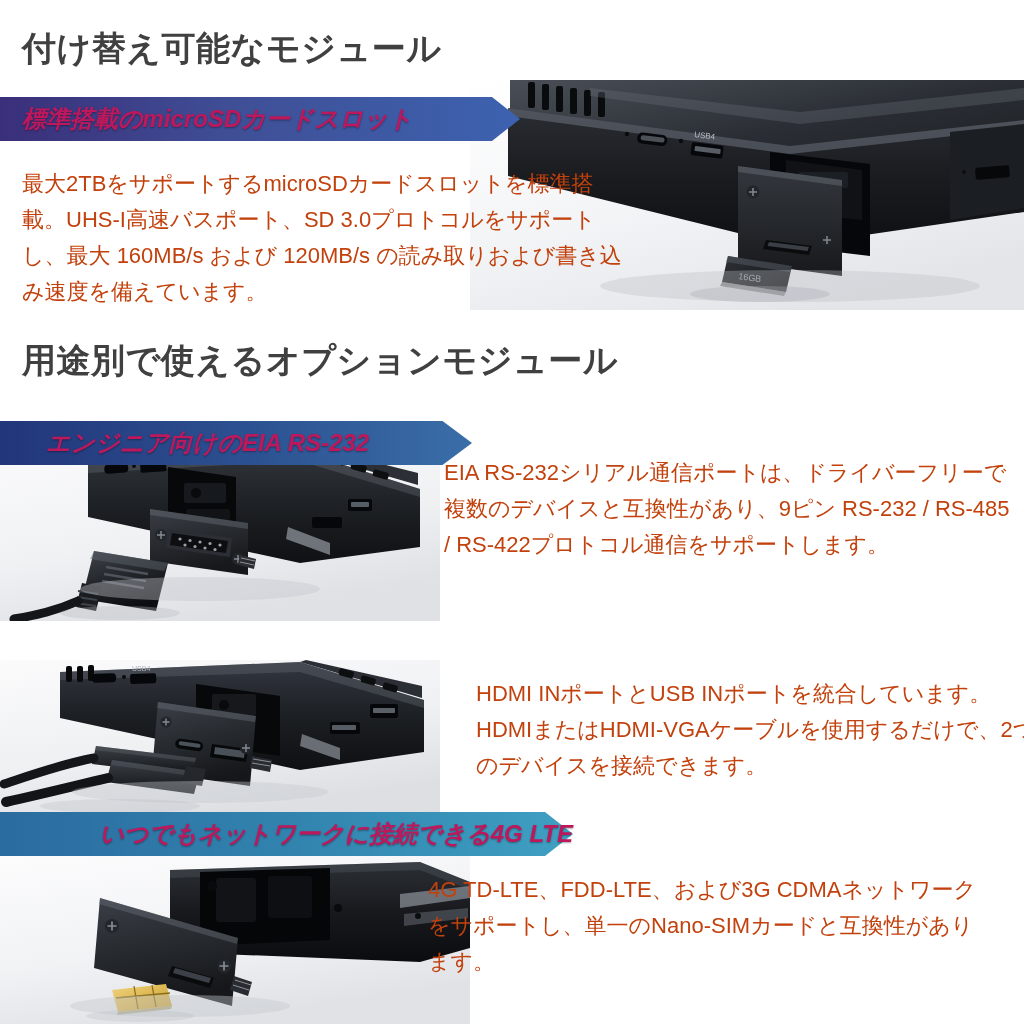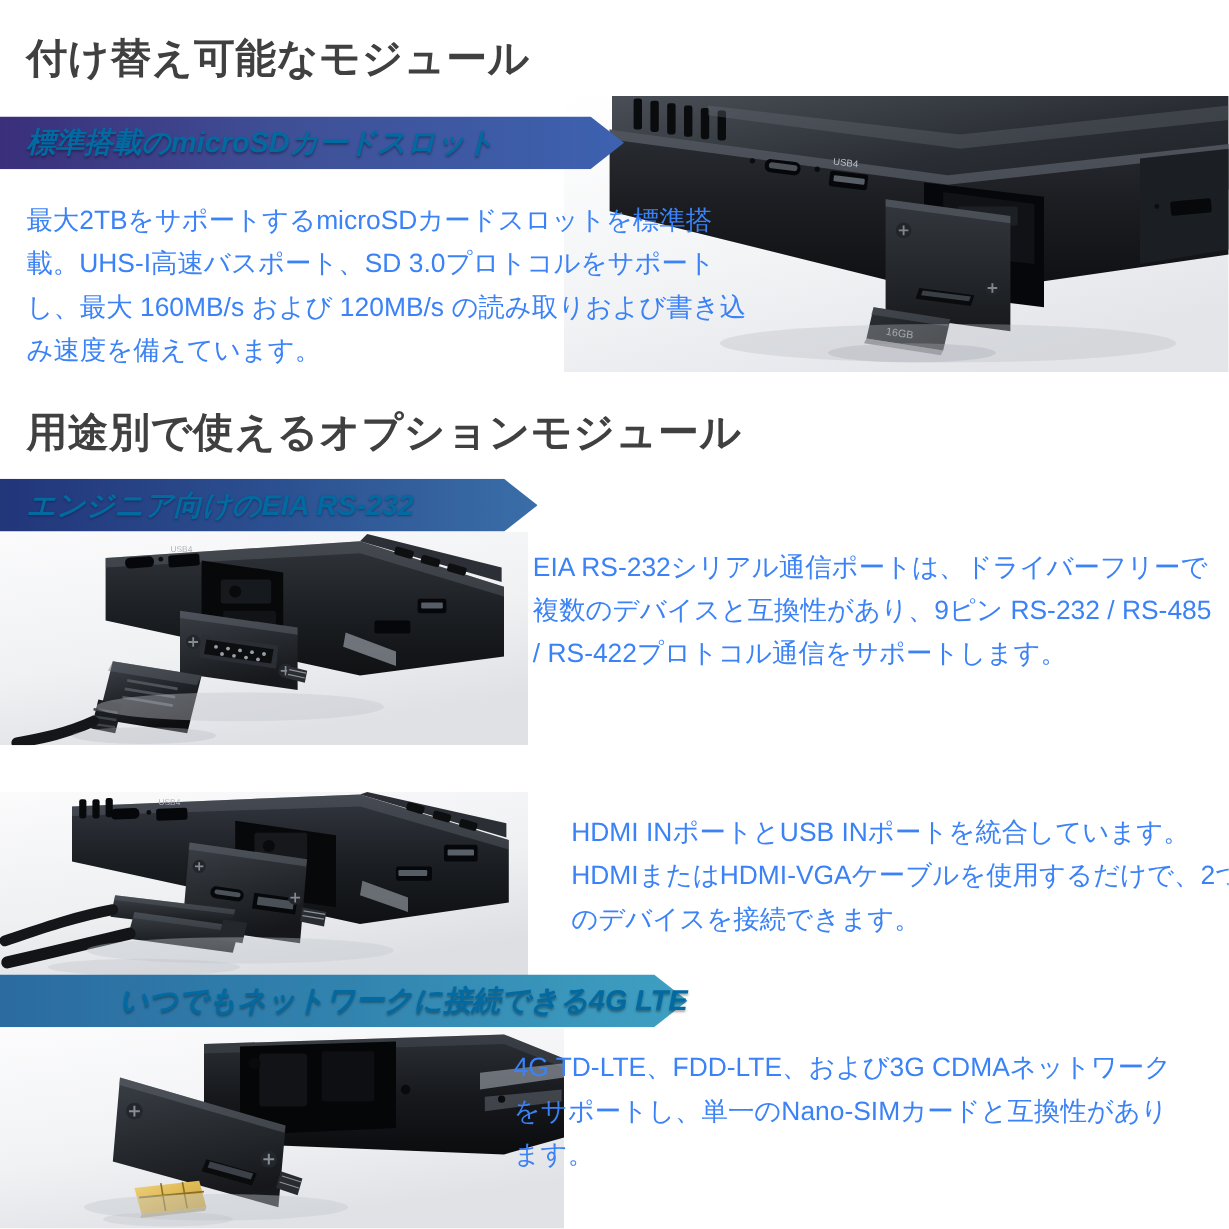--- a/index.html
+++ b/index.html
@@ -22,39 +22,39 @@
   #heading-1{top:26px;}
   #heading-2{top:338px;}
 
   
   .banner{
     position:absolute;left:0;
     height:44px;display:flex;align-items:center;
     z-index:35;
   }
   .banner .label{
-    color:#0369a1;font-style:italic;font-weight:bold;
+    color:#be185d;font-style:italic;font-weight:bold;
     font-size:24px;white-space:nowrap;
     padding-left:22px;
     text-shadow:0 1px 2px rgba(0,0,0,.35);
     position:relative;z-index:2;
   }
   .banner .shape{
     position:absolute;top:0;left:0;height:100%;width:100%;z-index:1;
   }
   .banner svg{display:block;height:100%;width:100%;}
 
   #banner-microsd{top:97px;width:520px;}
-  #banner-rs232{top:399px;width:448px;}
+  #banner-rs232{top:421px;width:448px;padding-left:24px;}
   #banner-typec{top:616px;width:621px;}
   #banner-lte{top:812px;width:573px;justify-content:flex-end;}
 
   
   .body-text{
-    position:absolute;color:#3b82f6;
+    position:absolute;color:#c2410c;
     font-size:22px;line-height:36px;
     z-index:40;white-space:pre-line;
   }
   #text-microsd{left:22px;top:166px;width:600px;}
   #text-rs232{left:444px;top:455px;width:566px;}
   #text-typec{left:444px;top:676px;width:566px;margin-left:32px;}
   #text-lte{left:428px;top:872px;width:566px;}
 
   
   .photo{position:absolute;overflow:hidden;z-index:10;}

